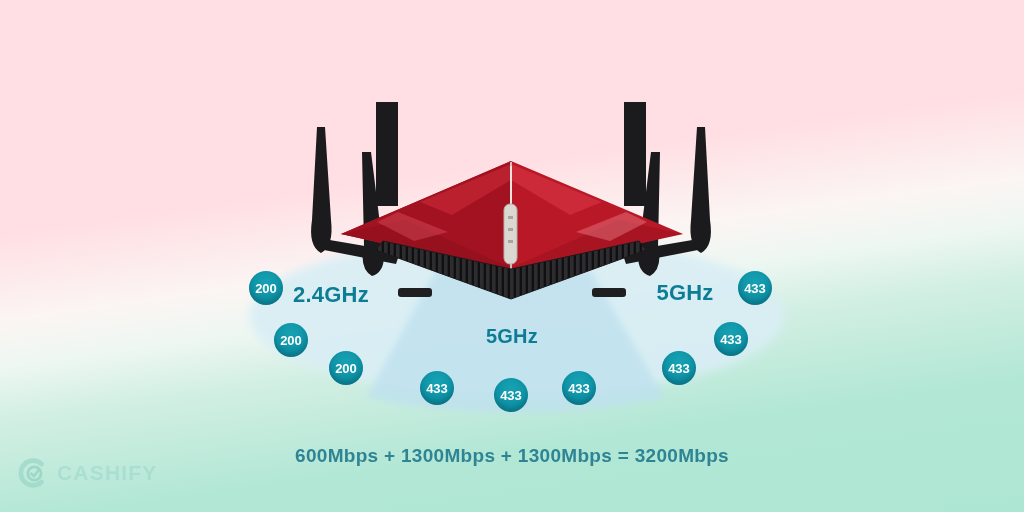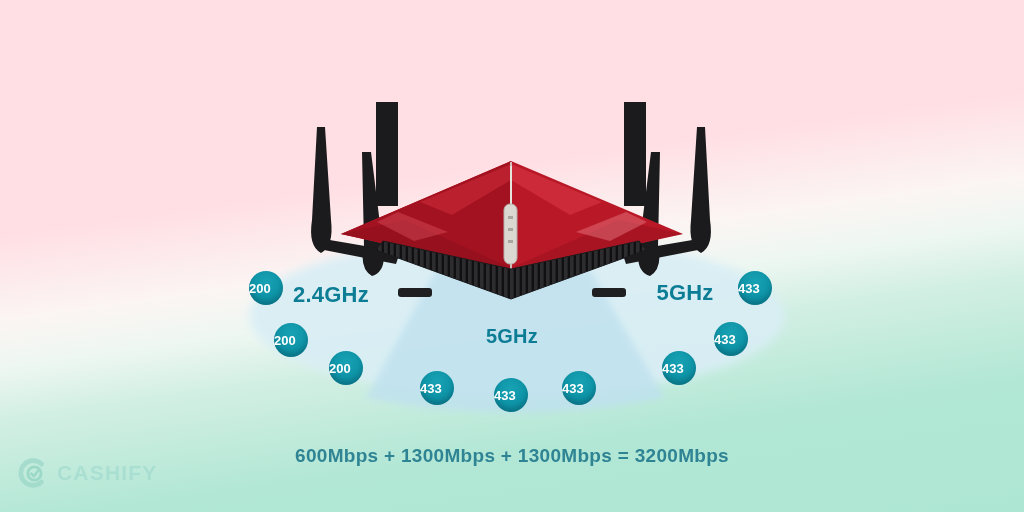--- a/index.html
+++ b/index.html
@@ -37,20 +37,21 @@
     width: 34px;
     height: 34px;
     border-radius: 50%;
     transform: translate(-50%, -50%);
     background: radial-gradient(circle at 50% 32%, #17a2b4, #0e93a6 55%, #0b7f93 100%);
     color: #ffffff;
     font-weight: bold;
     font-size: 13px;
     display: flex;
     align-items: center;
+    justify-content: center;
     box-shadow: inset 0 -4px 5px rgba(0, 40, 55, 0.22);
   }
   .formula {
     position: absolute;
     left: 0;
     right: 0;
     top: 411px;
     text-align: center;
     color: #2f8494;
     font-weight: bold;

